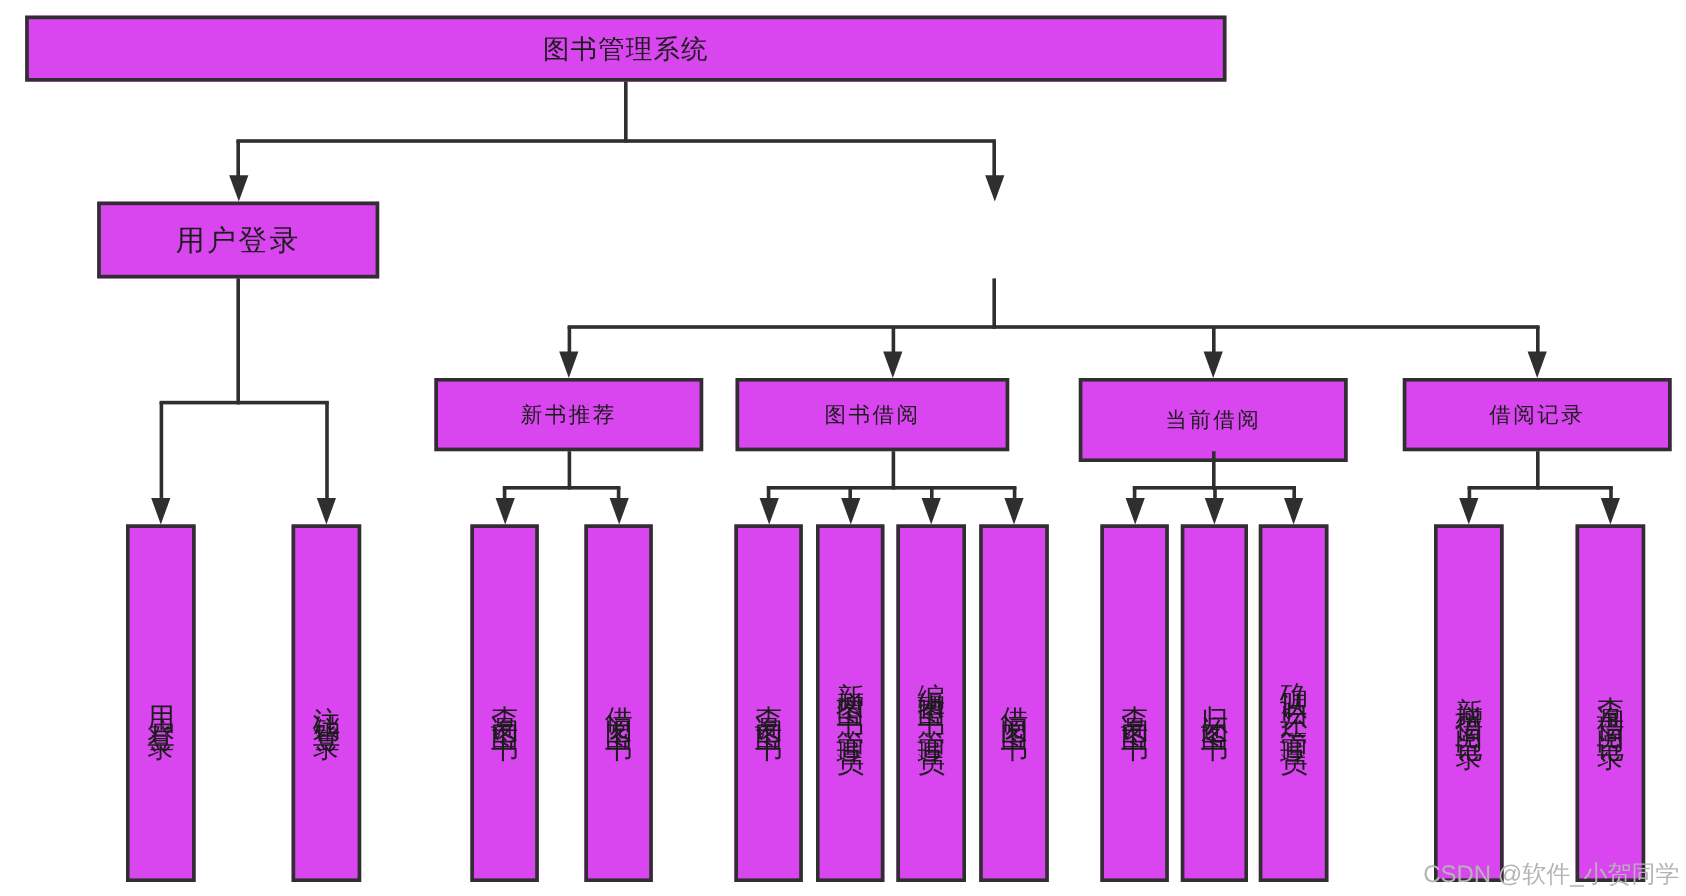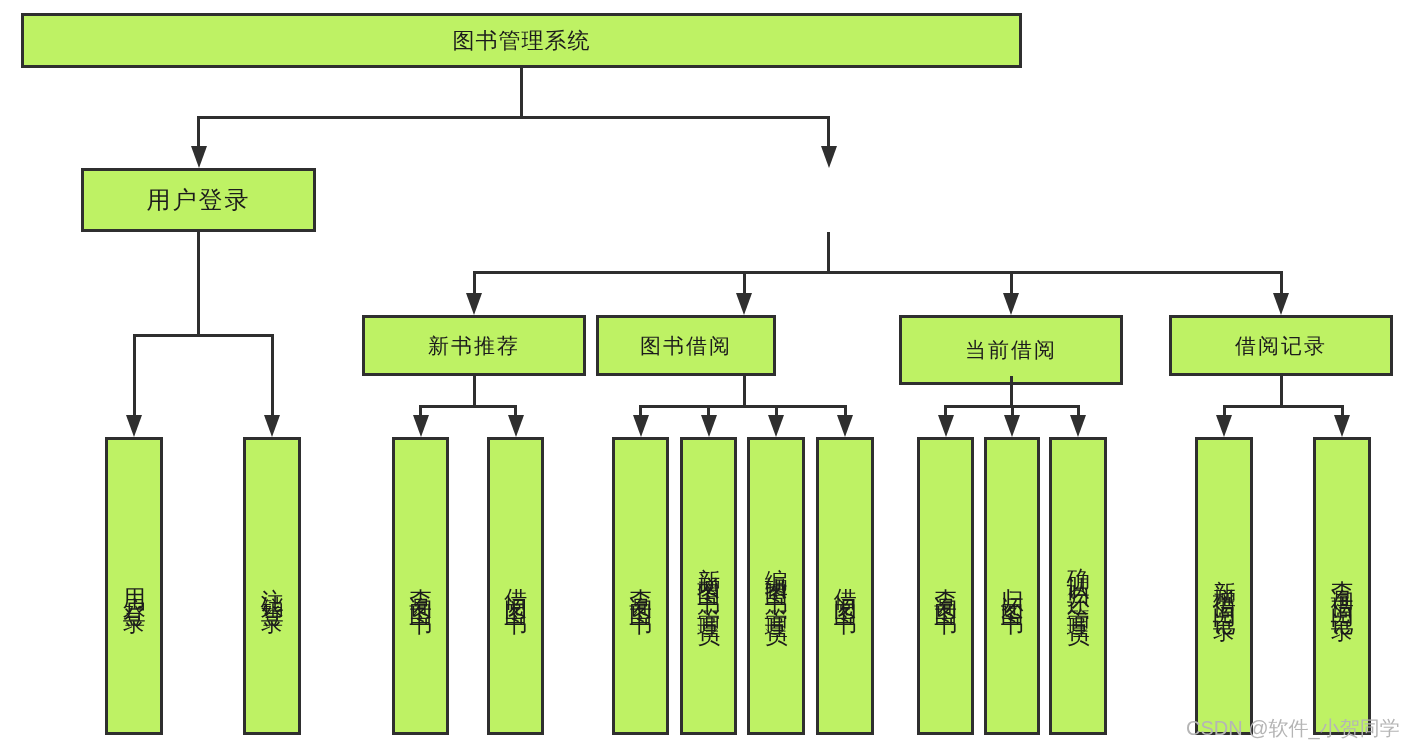--- a/index.html
+++ b/index.html
@@ -8,29 +8,29 @@
     --wm:#b5b5b5;
     --bg:#ffffff;
   }
   html,body{margin:0;padding:0;background:var(--bg);}
   body{font-family:"Liberation Sans","DejaVu Sans",sans-serif;color:var(--text);}
   #canvas{position:relative;width:1405px;height:747px;background:var(--bg);overflow:hidden;}
   .box{
     position:absolute;
     box-sizing:border-box;
     border:3px solid var(--line);
-    background:#bef264;
+    background:#d946ef;
     display:flex;
     align-items:center;
     justify-content:center;
     text-align:center;
   }
   .root-box{font-size:22px;letter-spacing:1px;}
   .lvl2-box{font-size:24px;letter-spacing:2px;}
-  .lvl3-box{font-size:21px;letter-spacing:2px;}
+  .lvl3-box{font-size:18px;letter-spacing:2px;}
   .leaf-box{
     top:437px;height:298px;
     font-size:23px;
     writing-mode:vertical-rl;
     text-orientation:mixed;
     letter-spacing:8px;
     line-height:1.1;
   }
   .edge{position:absolute;background:var(--line);}
   .arrowhead{
@@ -49,21 +49,21 @@
 </head>
 <body>
 
 <div id="canvas">
 
   <div class="box root-box" style="left:21px;top:13px;width:1001px;height:55px;">图书管理系统</div>
 
   <div class="box lvl2-box" style="left:81px;top:168px;width:235px;height:64px;">用户登录</div>
 
   <div class="box lvl3-box" style="left:362px;top:315px;width:224px;height:61px;">新书推荐</div>
-  <div class="box lvl3-box" style="left:596px;top:315px;width:180px;height:61px;">图书借阅</div>
+  <div class="box lvl3-box" style="left:613px;top:315px;width:228px;height:61px;">图书借阅</div>
   <div class="box lvl3-box" style="left:899px;top:315px;width:224px;height:70px;">当前借阅</div>
   <div class="box lvl3-box" style="left:1169px;top:315px;width:224px;height:61px;">借阅记录</div>
 
   <div class="box leaf-box" style="left:105px;width:58px;">用户登录</div>
   <div class="box leaf-box" style="left:243px;width:58px;">注销登录</div>
 
   <div class="box leaf-box" style="left:392px;width:57px;">查询图书</div>
   <div class="box leaf-box" style="left:487px;width:57px;">借阅图书</div>
 
   <div class="box leaf-box" style="left:612px;width:57px;">查询图书</div>

